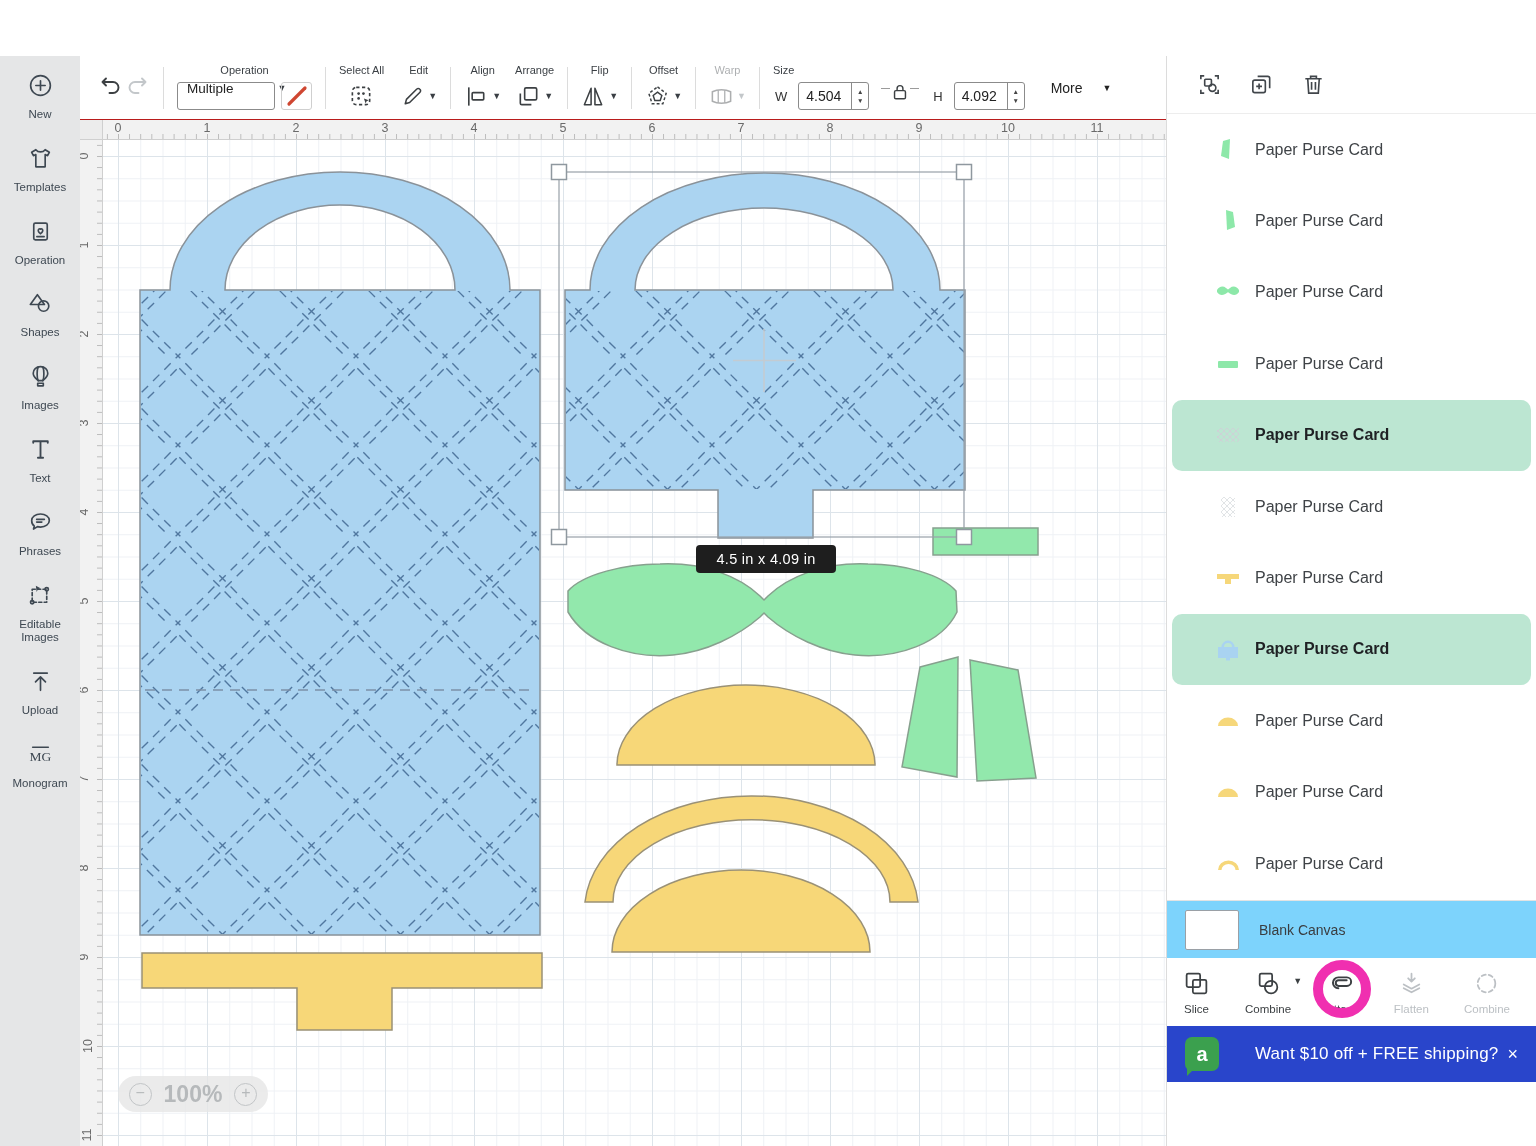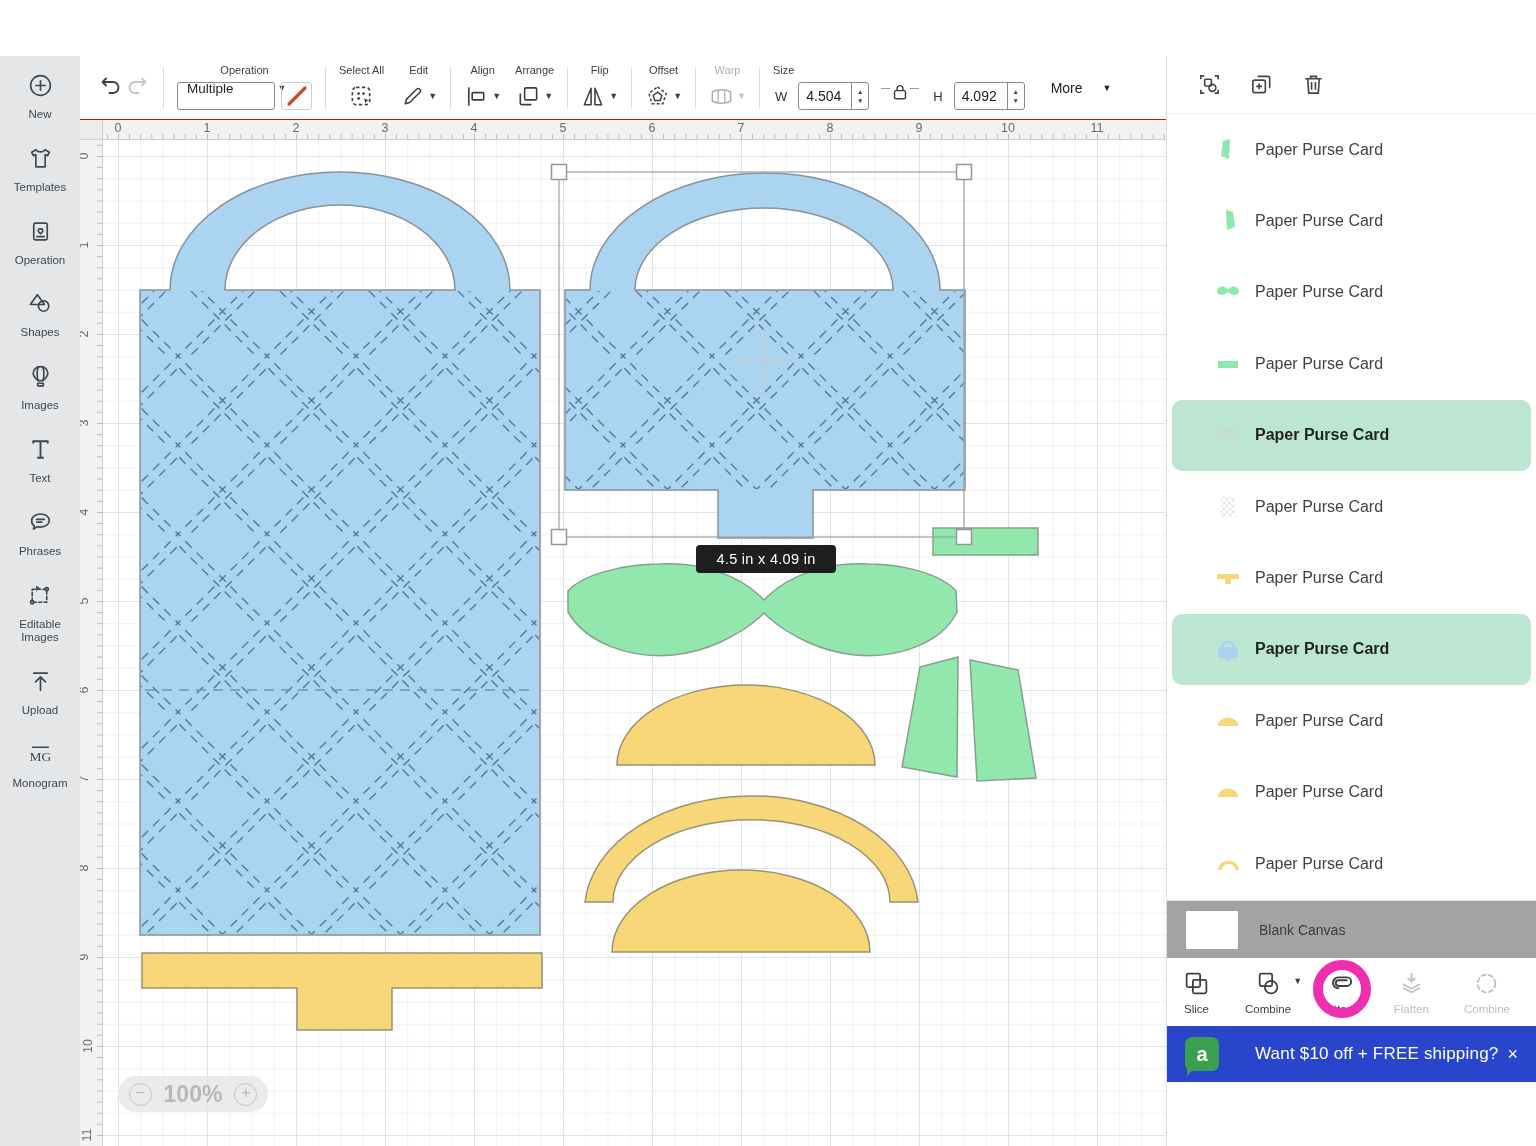--- a/index.html
+++ b/index.html
@@ -109,21 +109,21 @@
     background:#27935f; border-radius:2px 2px 0 0; }
   #layer-tools { height:58px; display:flex; align-items:center; gap:27px; padding-left:30px;
     border-bottom:1px solid #ededed; }
   #layer-tools svg { width:25px; height:25px; cursor:pointer; }
   #layer-list { height:786px; overflow:hidden; }
   .layer-row { height:71.4px; display:flex; align-items:center; padding-left:48px; cursor:pointer; }
   .layer-row.sel { background:#bce6d2; border-radius:10px; margin:0 5px; padding-left:43px; }
   .layer-thumb { width:26px; height:26px; flex:none; display:flex; align-items:center; justify-content:center; }
   .layer-label { margin-left:14px; font-size:16px; color:#3f4347; }
   .layer-row.sel .layer-label { font-weight:bold; color:#1f2124; }
-  #blank-row { height:58px; background:#a3a3a3; border-top:1px solid #e3e3e3; display:flex;
+  #blank-row { height:58px; background:#7dd3fc; border-top:1px solid #e3e3e3; display:flex;
     align-items:center; padding-left:18px; }
   #blank-thumb { width:54px; height:40px; background:#fff; border:1.5px solid #9aa0a6; border-radius:2px; }
   #blank-label { margin-left:20px; font-size:14px; color:#3a3d40; }
   #action-bar { height:68px; display:flex; align-items:center; justify-content:space-between;
     padding:0 26px 0 16px; background:#fff; }
   .action-btn { display:flex; flex-direction:column; align-items:center; gap:3px; background:none;
     border:none; cursor:pointer; position:relative; font-family:"Liberation Sans", sans-serif; }
   .action-btn svg { width:27px; height:27px; }
   .action-label { font-size:11.5px; color:#3c4043; }
   .action-btn.disabled .action-label { color:#bcc0c4; }

